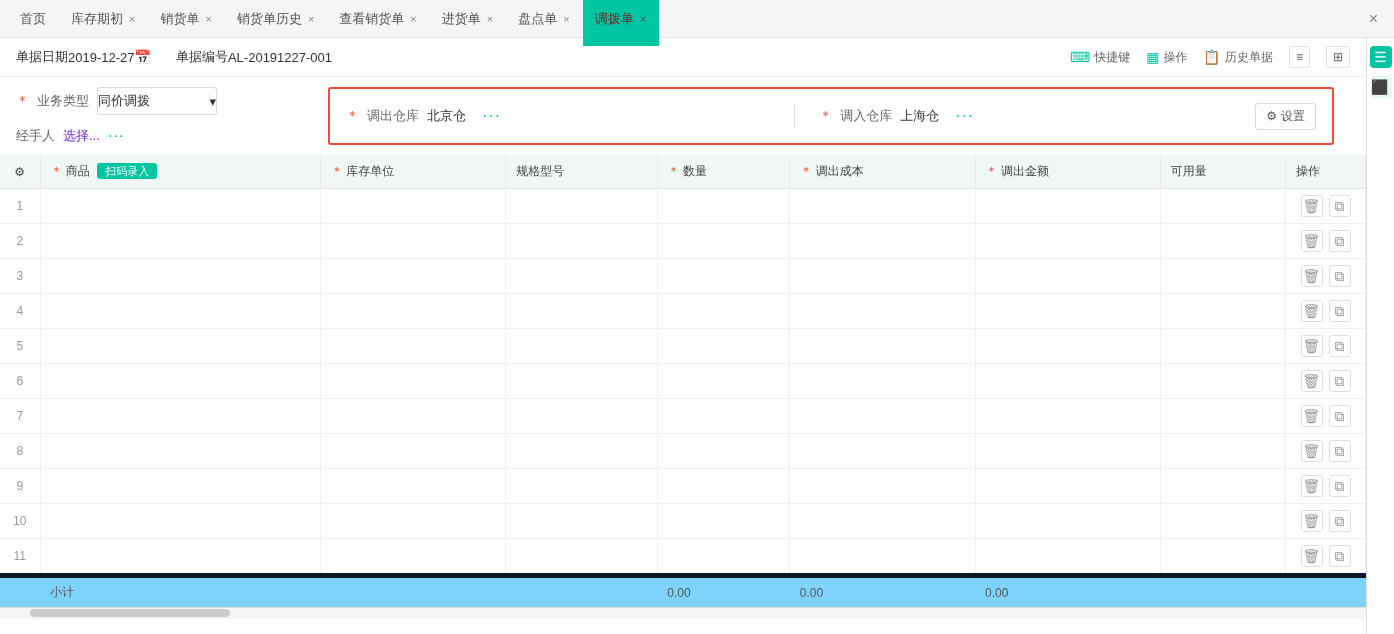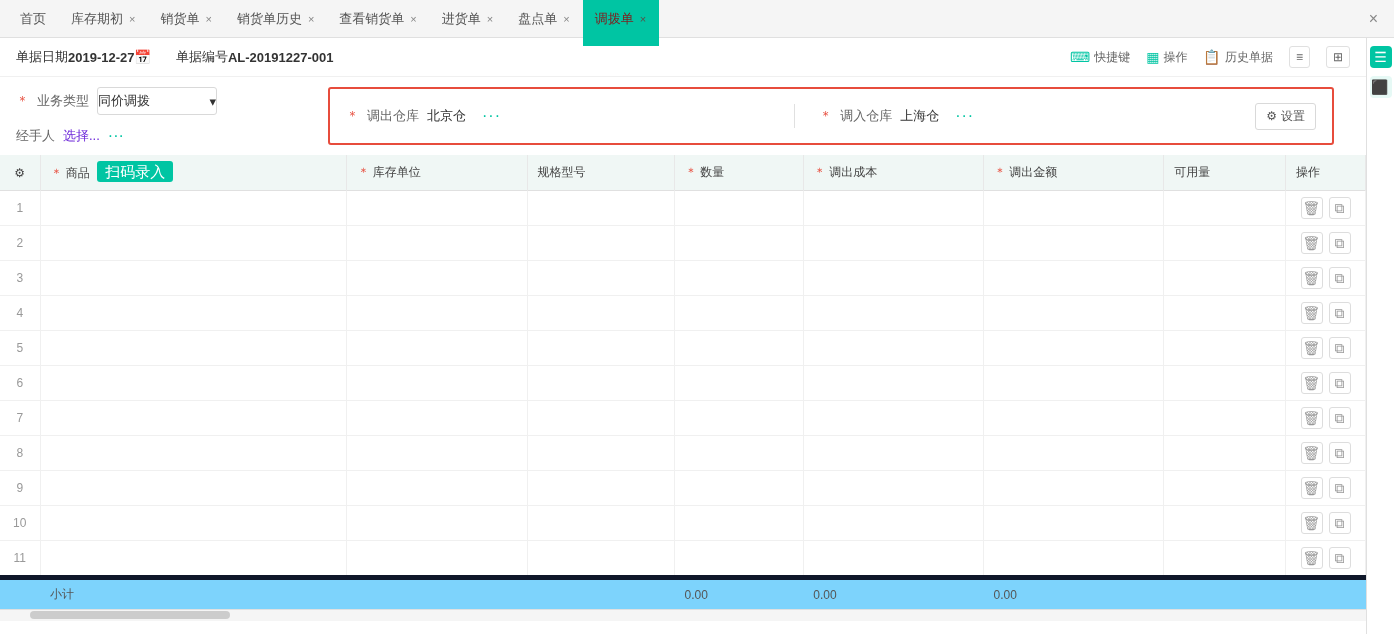--- a/index.html
+++ b/index.html
@@ -43,21 +43,21 @@
       color: #888;
       cursor: pointer;
       padding: 0 8px;
     }
     .form-field {
       display: flex;
       align-items: center;
       gap: 0;
       font-size: 13px;
     }
-    .form-field .value { color: #333; font-weight: 700; }
+    .form-field .value { color: #333; font-weight: 400; }
     .calendar-icon {
       color: #00c5a3;
       cursor: pointer;
       font-size: 14px;
     }
     .form-header-right {
       margin-left: auto;
       display: flex;
       align-items: center;
       gap: 16px;
@@ -168,21 +168,21 @@
       border-right: 1px solid #e8e8e8;
       white-space: nowrap;
     }
     .data-table thead th .req { color: #e74c3c; }
     .data-table thead th:first-child { width: 40px; text-align: center; }
     .scan-btn {
       background: #00c5a3;
       color: #fff;
       padding: 2px 8px;
       border-radius: 3px;
-      font-size: 15px;
+      font-size: 11px;
       cursor: pointer;
       margin-left: 4px;
     }
     .data-table tbody tr {
       border-bottom: 1px solid #f0f0f0;
     }
     .data-table tbody td {
       padding: 6px 10px;
       border-right: 1px solid #f0f0f0;
       height: 32px;

